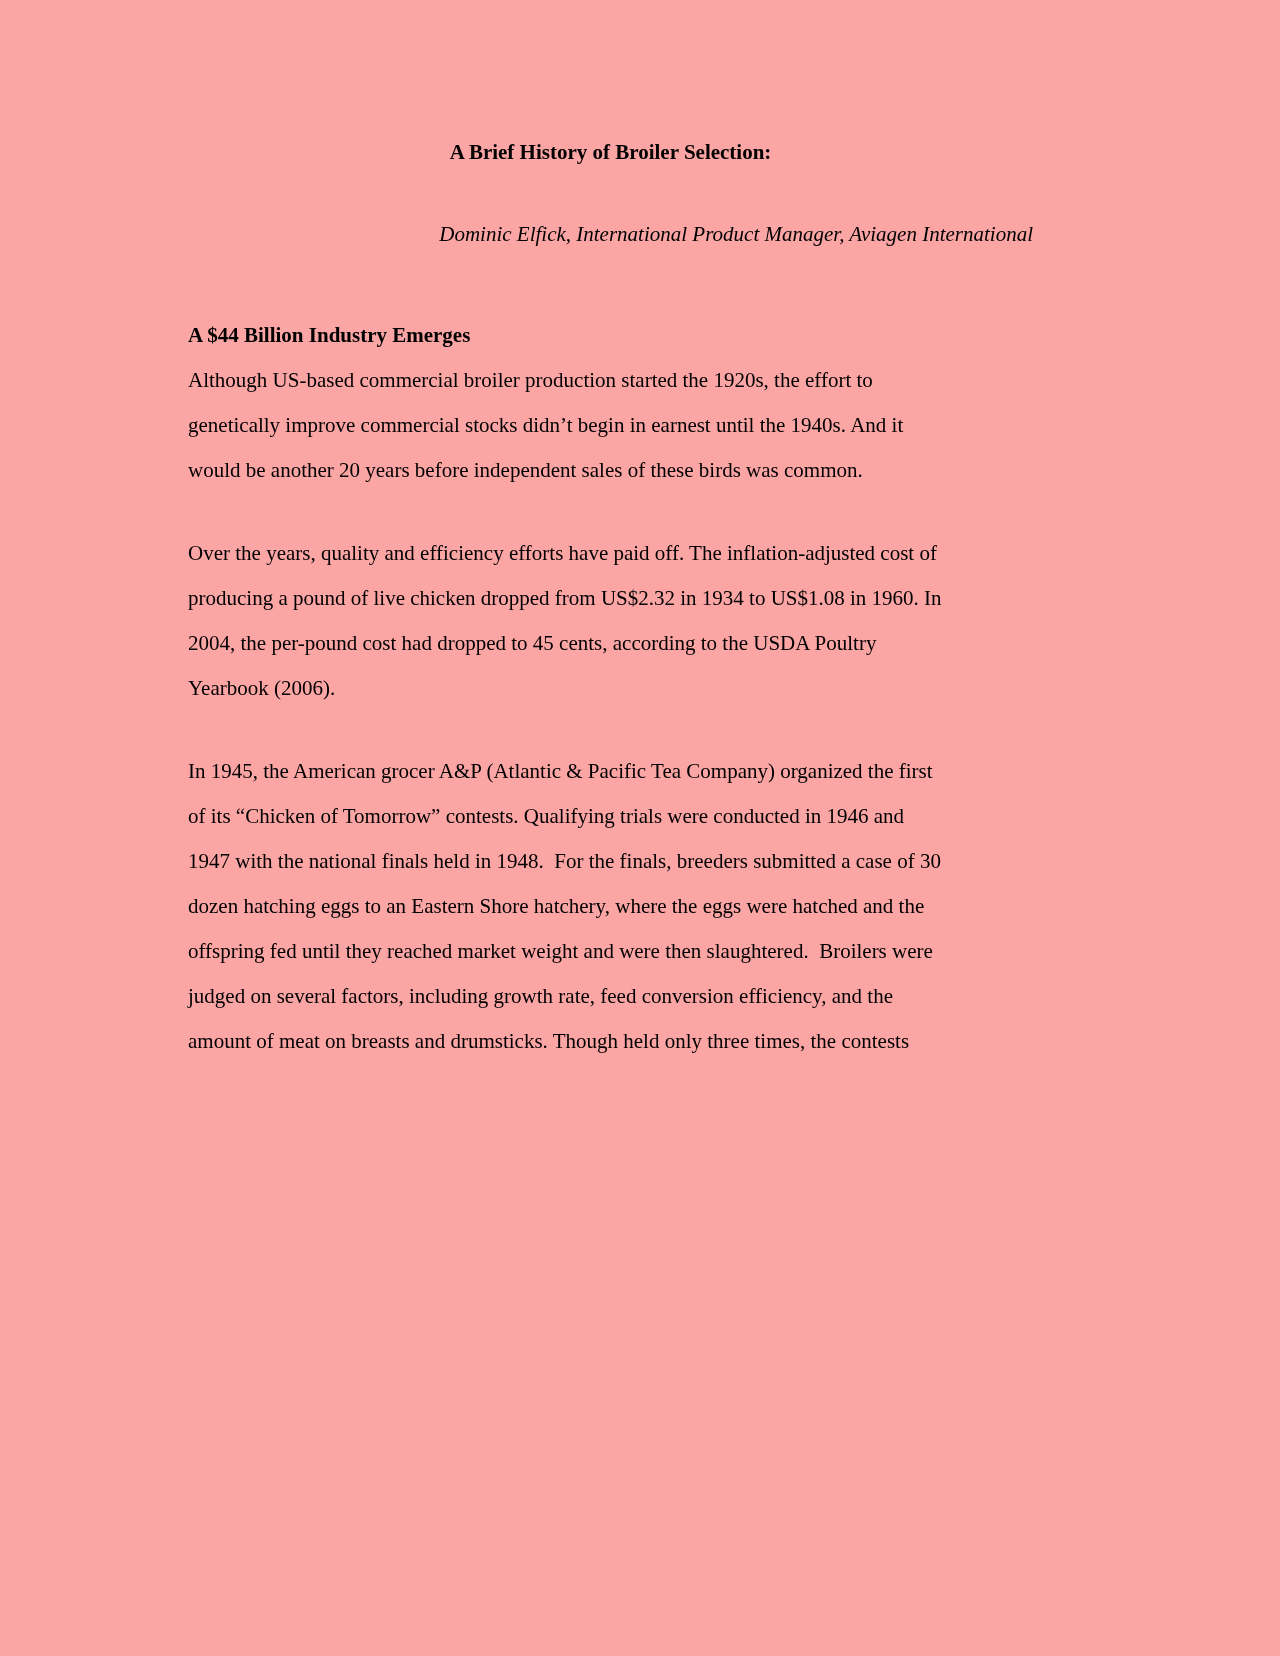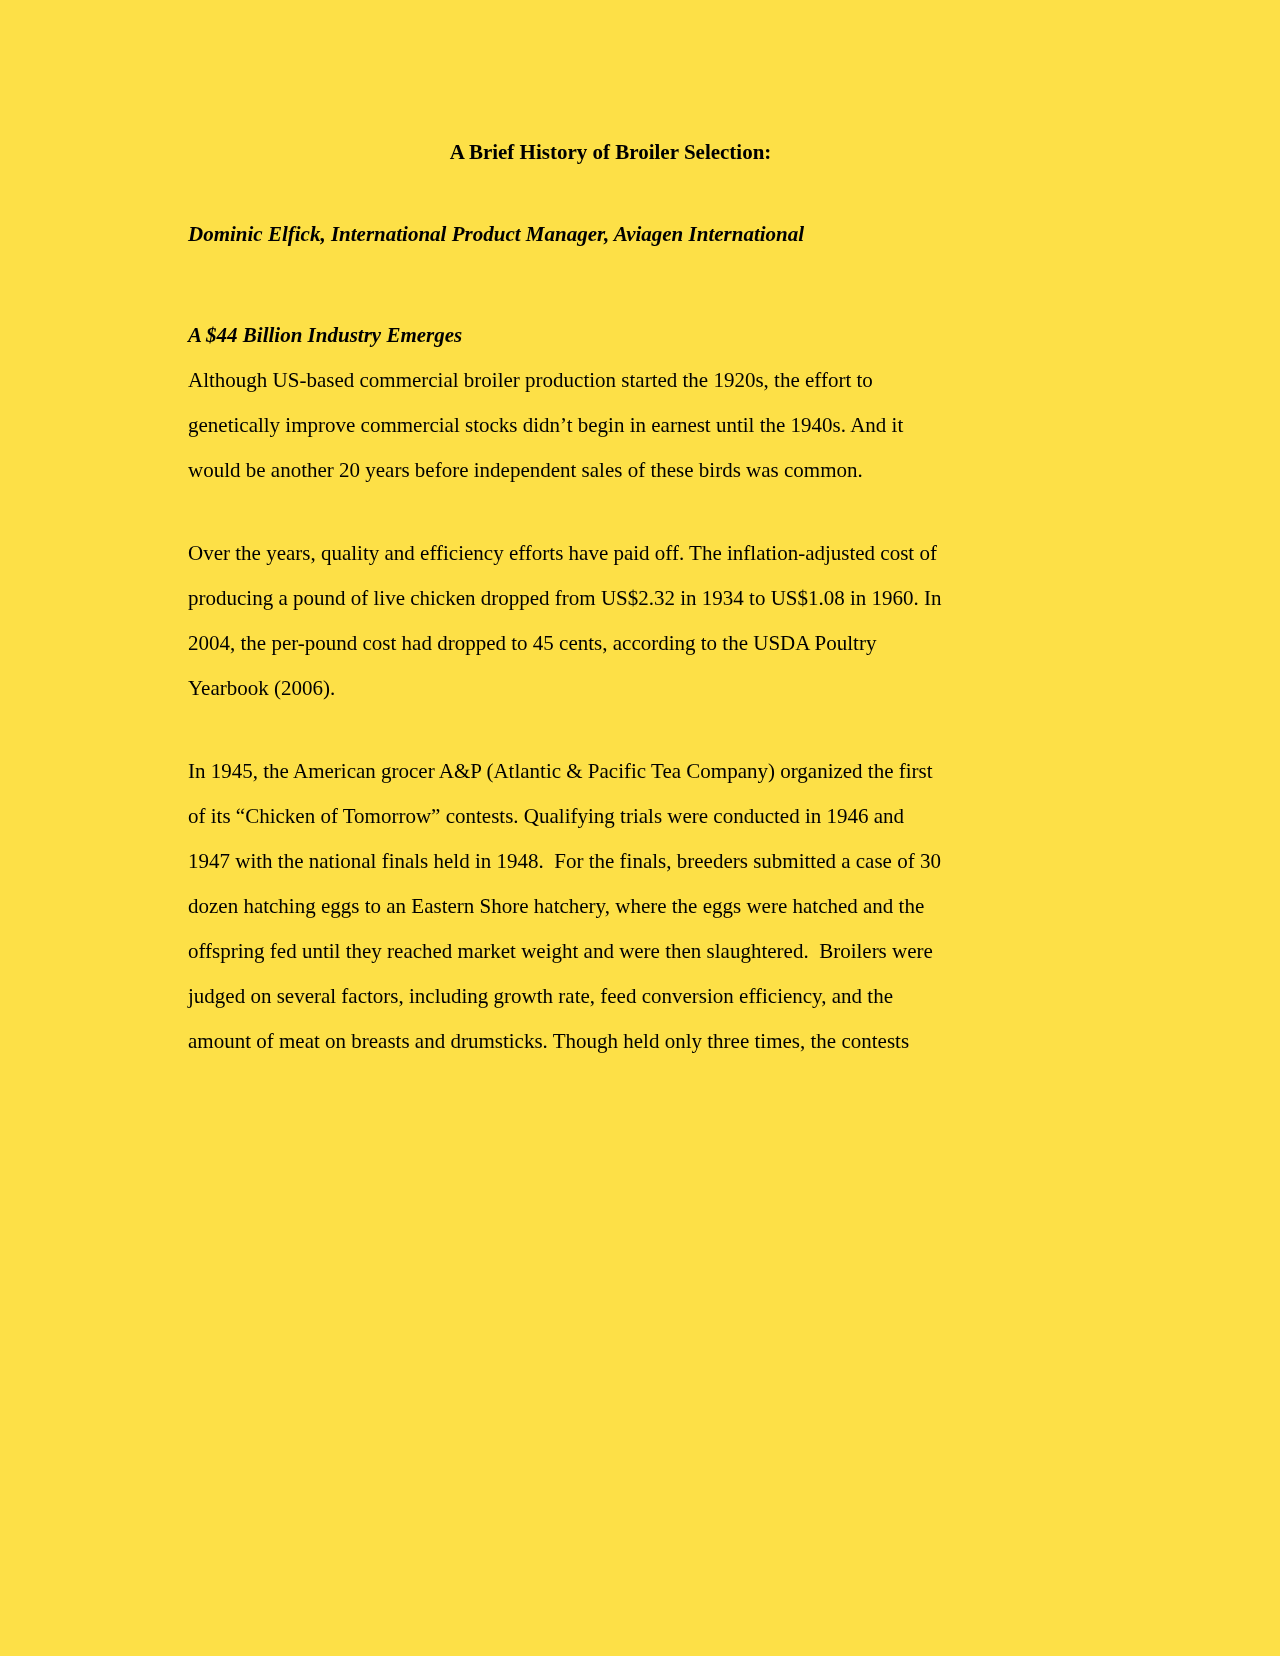--- a/index.html
+++ b/index.html
@@ -4,59 +4,57 @@
 <style>
   html, body {
     margin: 0;
     padding: 0;
     background: #ffffff;
   }
   .page {
     position: relative;
     width: 1280px;
     height: 1656px;
-    background: #fde047;
+    background: #fca5a5;
     color: #000000;
     font-family: "Liberation Serif", "DejaVu Serif", serif;
     font-size: 21px;
     overflow: hidden;
   }
   .title-block {
     padding-top: 129px;
     margin-left: 188px;
     width: 845px;
     text-align: center;
     font-weight: bold;
     line-height: 46px;
   }
   .byline {
     margin-top: 37px;
     margin-left: 188px;
     width: 845px;
-    text-align: left;
+    text-align: right;
     font-style: italic;
     line-height: 45px;
-    font-weight: bold;
   }
   .body-block {
     margin-left: 188px;
     width: 1000px;
   }
   .section-first {
     margin-top: 56px;
   }
   .section + .section {
     margin-top: 38px;
   }
   .section h2 {
     margin: 0;
     font-size: 21px;
     font-weight: bold;
     line-height: 45px;
-    font-style: italic;
   }
   .section p {
     margin: 38px 0 0 0;
     line-height: 45px;
     white-space: pre-wrap;
   }
   .section h2 + p {
     margin-top: 0;
   }
 </style>

